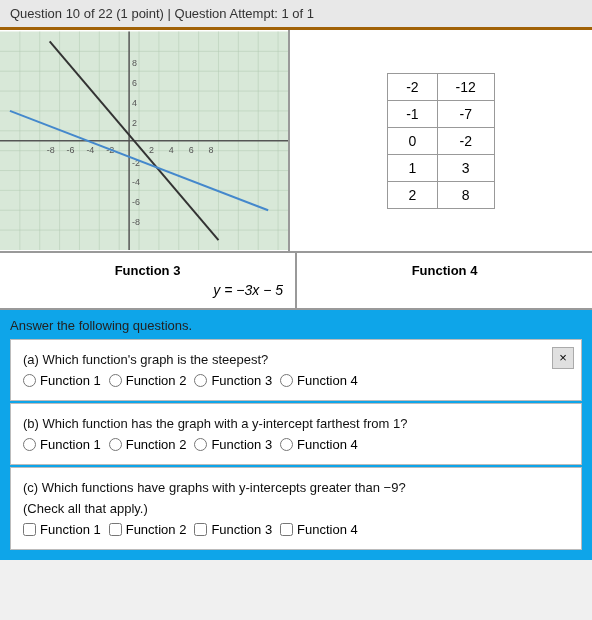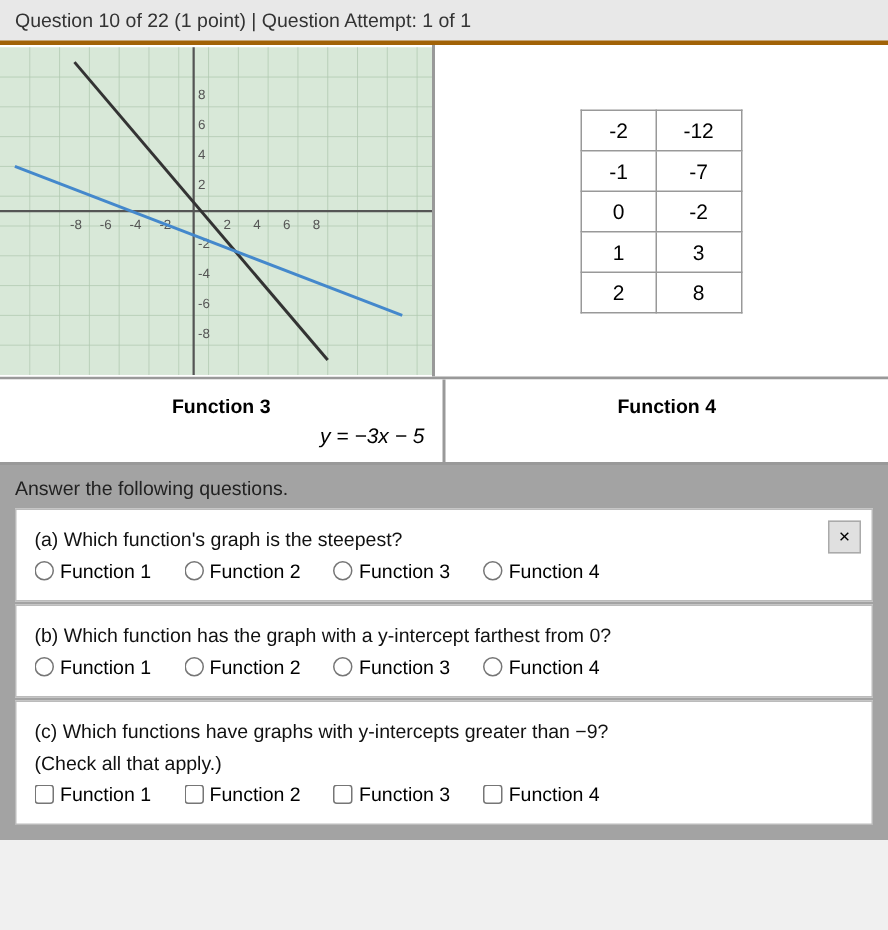--- a/index.html
+++ b/index.html
@@ -92,21 +92,21 @@
     }
 
     .label-cell .fn-desc {
       font-size: 13px;
       line-height: 1.5;
     }
 
     
     .questions-section {
       padding: 8px 10px;
-      background: #a3a3a3;
+      background: #0ea5e9;
     }
 
     .questions-intro {
       font-size: 13px;
       margin-bottom: 6px;
       color: #222;
     }
 
     .question-box {
       background: #fff;
@@ -116,21 +116,21 @@
     }
 
     .question-text {
       font-size: 13px;
       margin-bottom: 6px;
       color: #111;
     }
 
     .radio-group {
       display: flex;
-      gap: 22px;
+      gap: 8px;
       flex-wrap: wrap;
       align-items: center;
     }
 
     .radio-option {
       display: flex;
       align-items: center;
       gap: 4px;
       font-size: 13px;
       cursor: pointer;
@@ -299,21 +299,21 @@
           <span>Function 3</span>
         </label>
         <label class="radio-option">
           <input type="radio" name="qa" style="">
           <span>Function 4</span>
         </label>
       </div>
     </div>
 
     <div class="question-box">
-      <div class="question-text">(b) Which function has the graph with a y-intercept farthest from 0?</div>
+      <div class="question-text">(b) Which function has the graph with a y-intercept farthest from 1?</div>
       <div class="radio-group">
         <label class="radio-option">
           <input type="radio" name="qb" style="">
           <span>Function 1</span>
         </label>
         <label class="radio-option">
           <input type="radio" name="qb" style="">
           <span>Function 2</span>
         </label>
         <label class="radio-option">

